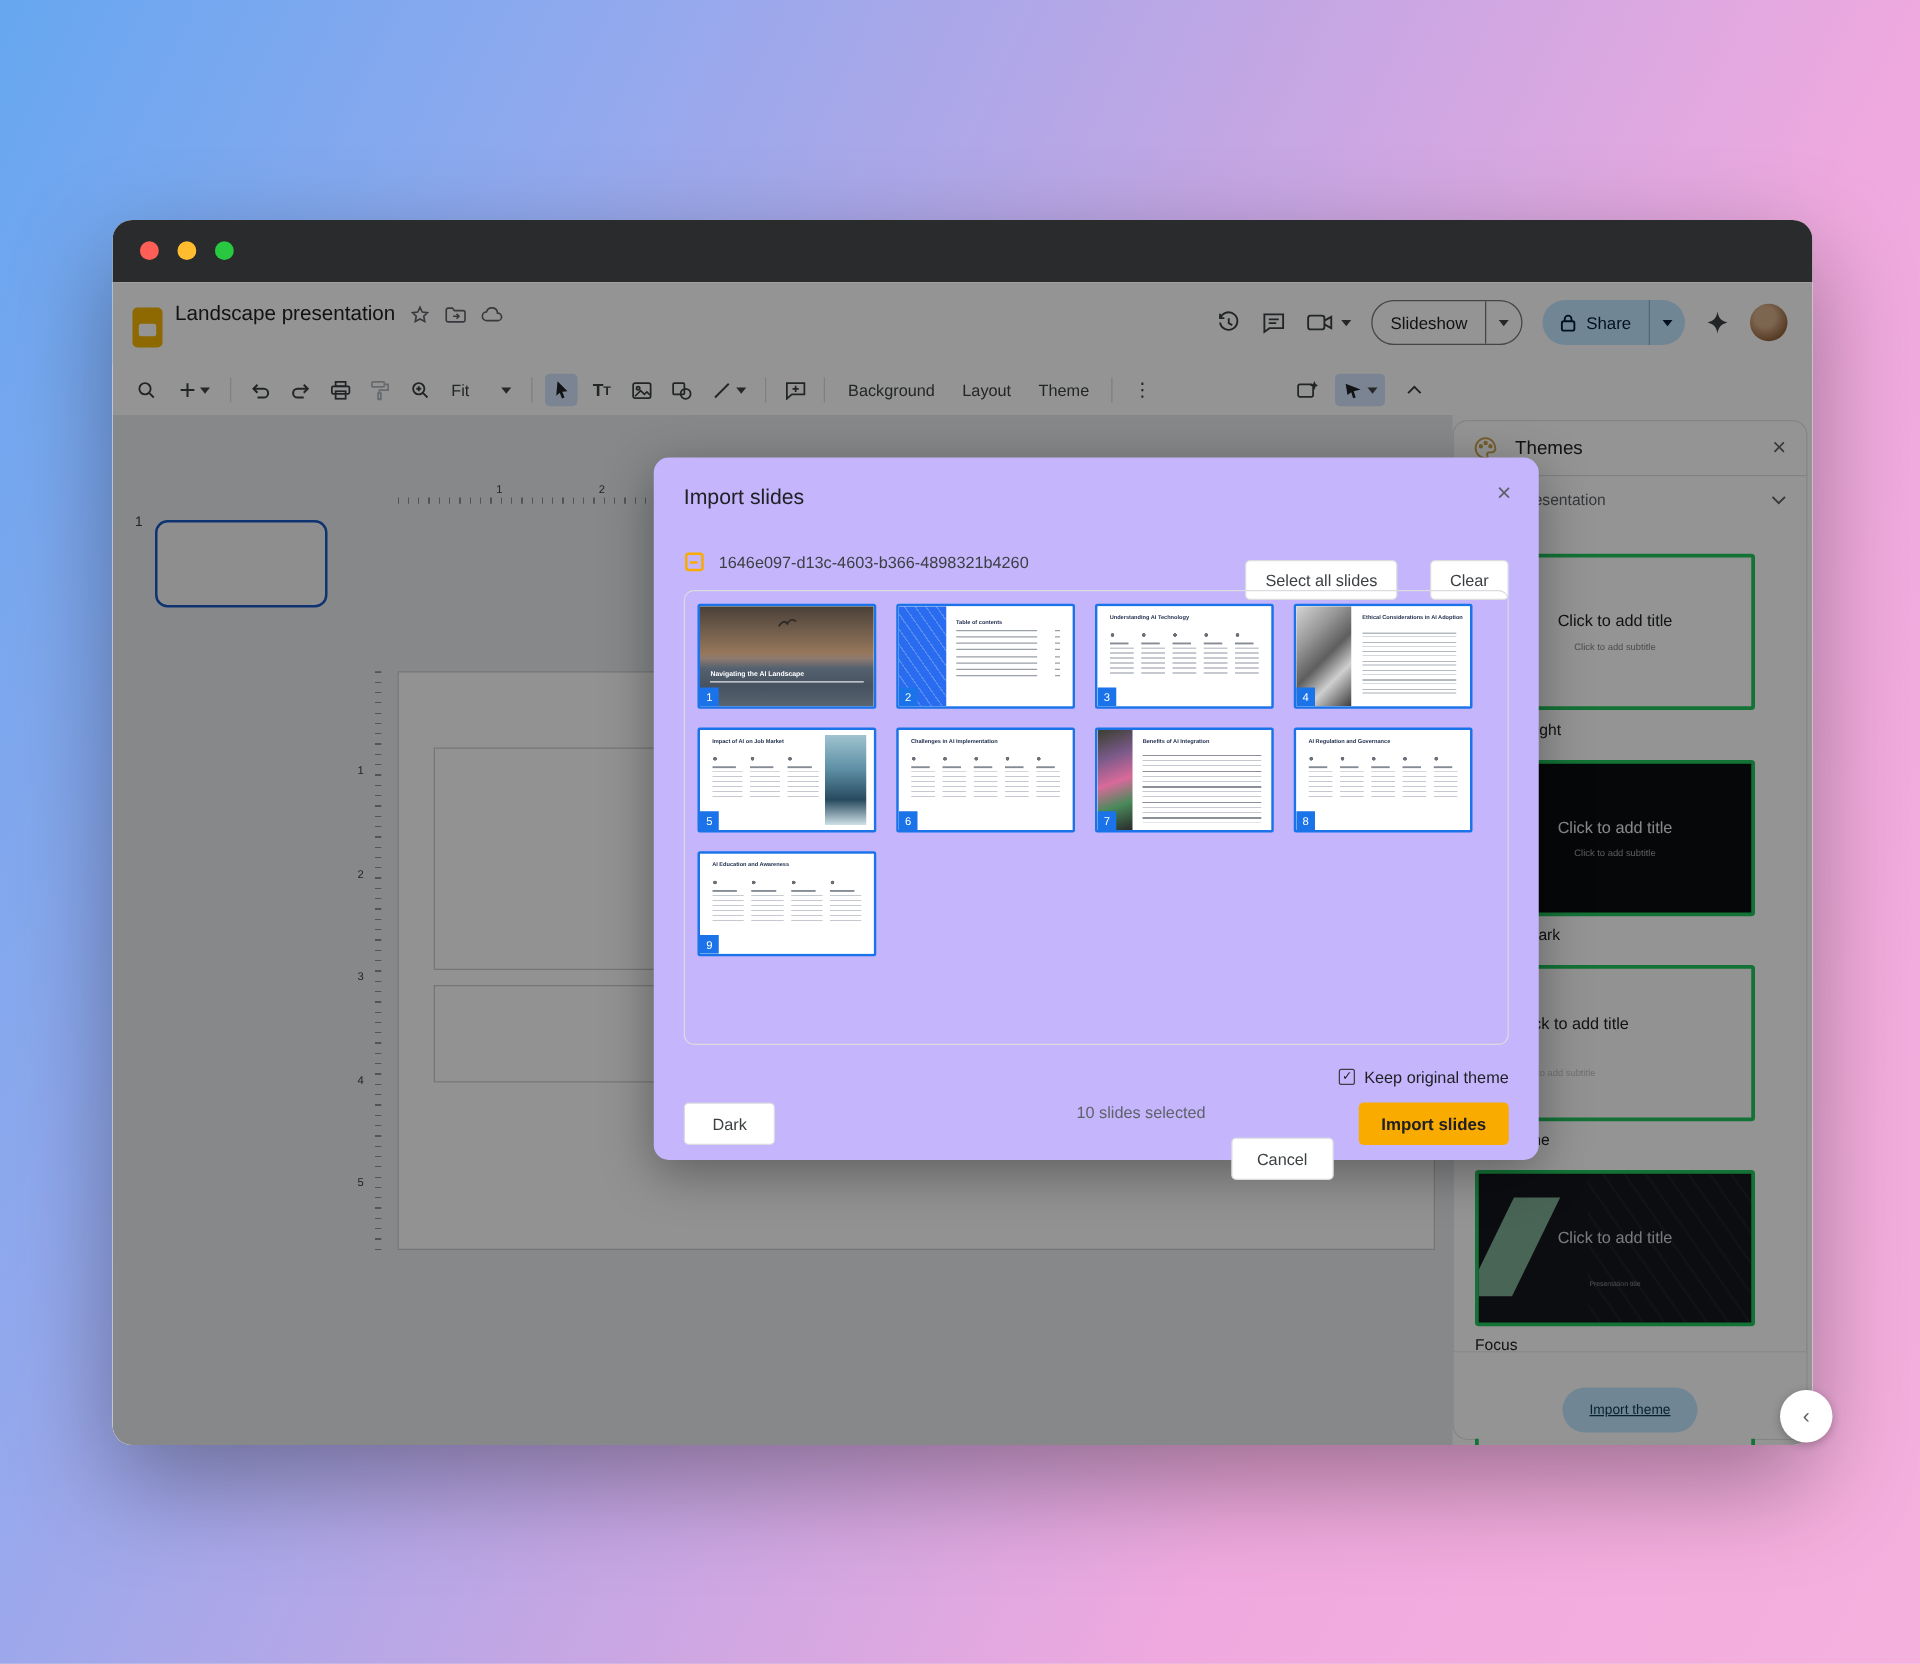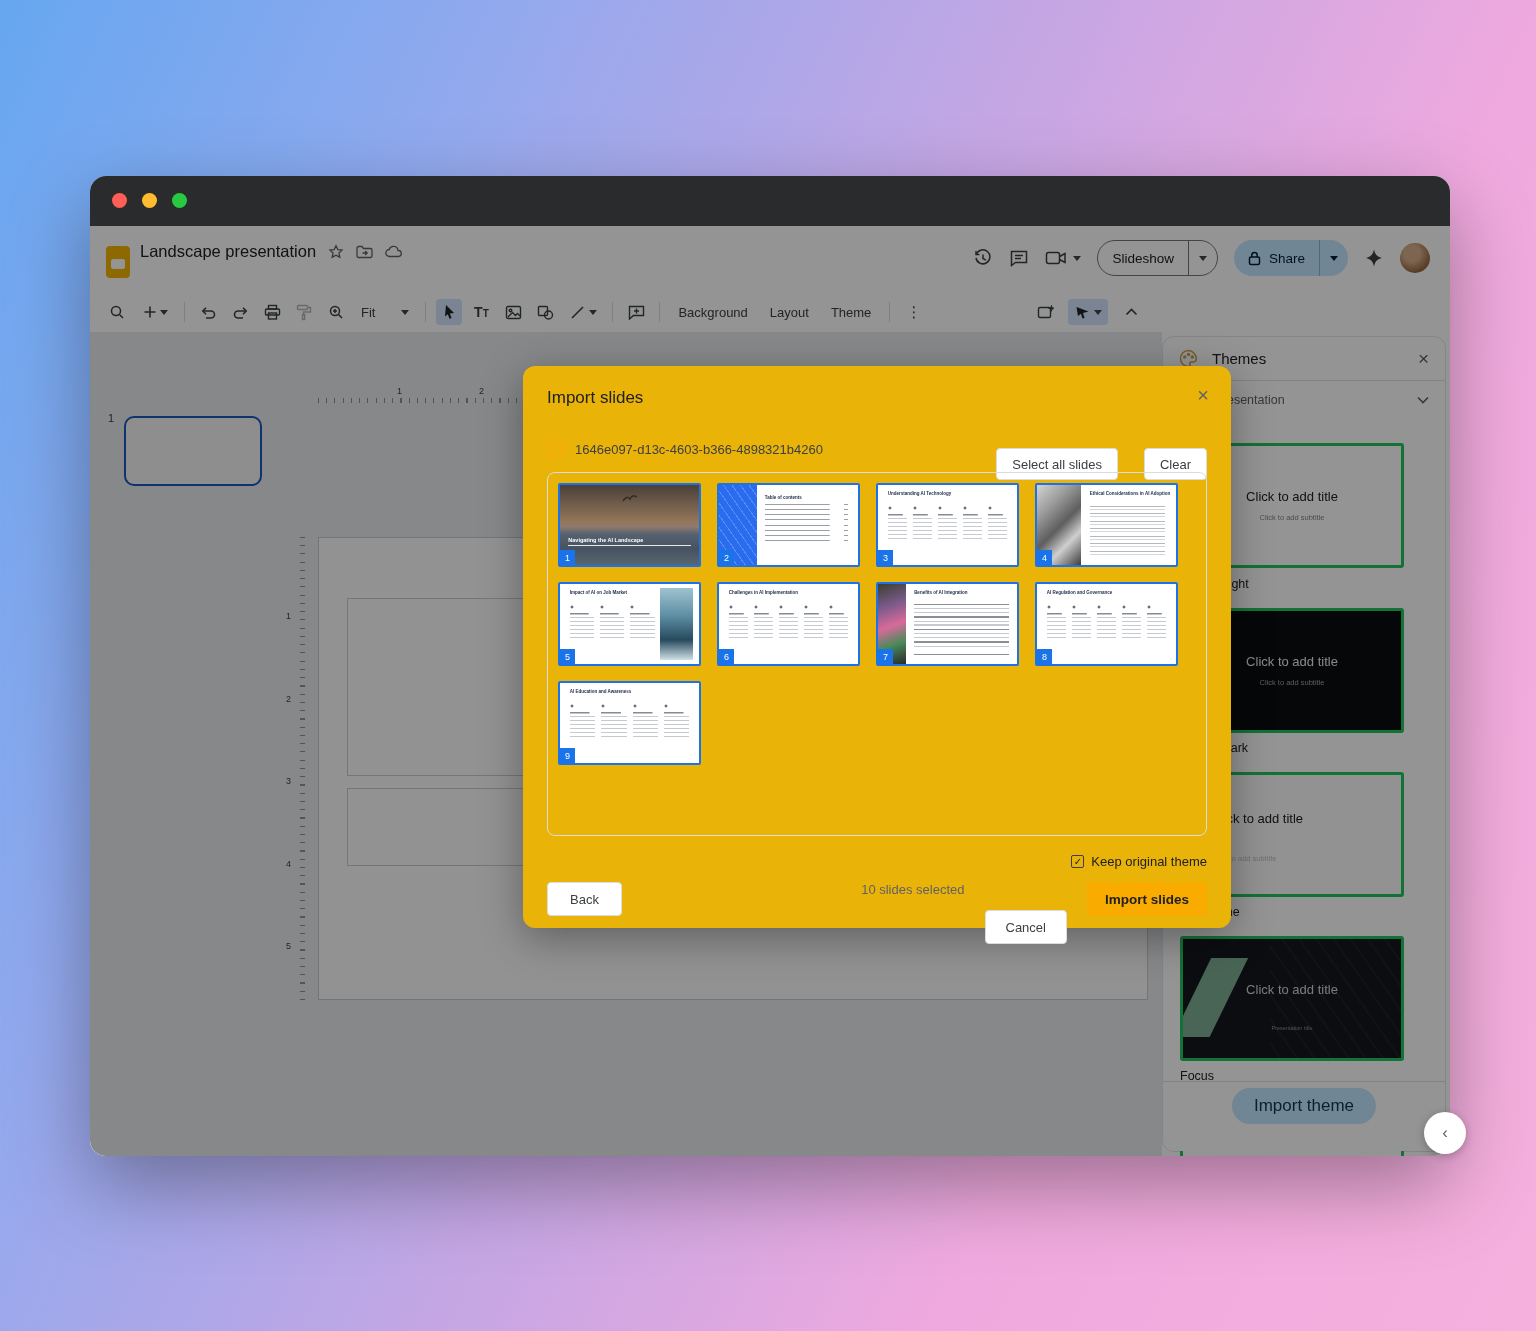--- a/index.html
+++ b/index.html
@@ -67,25 +67,25 @@
   .tc-stream { background:#fbfbfb; } .tc-stream .tc-title { text-align:left; left:13%; right:auto; top:30%; font-weight:500; }
   .tc-stream .tc-sub { text-align:left; left:13%; top:66%; color:#c0c3c7; }
   .tc-focus { background:#14171e; }
   .tc-focus::before { content:""; position:absolute; left:4%; top:16%; width:17%; height:66%; background:#7fae93; transform:skewX(-26deg); }
   .tc-focus::after { content:""; position:absolute; right:-10%; top:-30%; width:70%; height:160%; background:repeating-linear-gradient(55deg,rgba(255,255,255,.04) 0 2px,transparent 2px 14px); }
   .tc-focus .tc-title { color:#d2d4d7; } .tc-focus .tc-sub { color:#8f9296; font-size:5.5px; top:72%; }
   .tc-shift { background:#fff; }
   .tc-shift::before { content:""; position:absolute; left:4%; right:4%; top:10px; height:5px; background:linear-gradient(90deg,#2230c8 0 55%,#14151a 55% 100%); }
   .tc-shift::after { content:""; position:absolute; left:18%; top:6px; width:60px; height:14px; background:repeating-linear-gradient(55deg,#2230c8 0 2px,transparent 2px 7px); }
   .themes-footer { position:absolute; left:0; right:0; bottom:0; height:70px; background:#fff; border-top:1px solid #e0e1e3; border-radius:0 0 12px 12px; display:flex; justify-content:center; }
-  .import-theme-btn { margin-top:6px; height:36px; padding:0 22px; border-radius:18px; background:#c2e7ff; color:#0b3954; font-size:17px; font-weight:500; display:flex; align-items:center; }
+  .import-theme-btn { margin-top:28px; height:36px; padding:0 22px; border-radius:18px; background:#c2e7ff; color:#0b3954; font-size:11px; font-weight:500; display:flex; align-items:center;text-decoration:underline; }
 
   
   .scrim { position:absolute; left:0; top:0; right:0; bottom:0; background:rgba(0,0,0,.42); z-index:40; }
-  .dialog { position:absolute; left:433px; top:190px; width:708px; height:562px; background:#eab308; border-radius:12px; z-index:60; box-shadow:0 10px 40px rgba(0,0,0,.35); }
+  .dialog { position:absolute; left:433px; top:190px; width:708px; height:562px; background:#c4b5fd; border-radius:12px; z-index:60; box-shadow:0 10px 40px rgba(0,0,0,.35); }
   .dlg-title { position:absolute; left:24px; top:22px; font-size:17px; color:#202124; }
   .dlg-x { position:absolute; right:22px; top:18px; font-size:20px; color:#5f6368; }
   .file-row { position:absolute; left:25px; top:76px; display:flex; align-items:center; gap:12px; }
   .file-icn { width:15px; height:15px; border:2px solid #f9ab00; border-radius:3px; position:relative; }
   .file-icn::after { content:""; position:absolute; left:2px; top:5px; width:6px; height:2px; background:#f9ab00; }
   .file-id { font-size:13px; color:#3c4043; }
   .btn { border:1px solid #dadce0; background:#fff; border-radius:4px; height:32px; padding:0 15px; font-size:13px; color:#3c4043; font-weight:500; display:inline-flex; align-items:center; }
   .top-btns { position:absolute; right:24px; top:82px; display:flex; gap:26px; }
   .grid-box { position:absolute; left:24px; right:24px; top:106px; height:364px; border:1px solid #dadce0; border-radius:8px; padding:10px; }
   .sgrid { display:grid; grid-template-columns:repeat(4,143px); grid-auto-rows:84px; column-gap:16px; row-gap:15px; }
@@ -519,21 +519,21 @@
         </div>
       </div>
     </div>
 
     <div class="chk-row">
       <span class="chk">✓</span>
       <span class="chk-lbl">Keep original theme</span>
     </div>
 
     <div class="dlg-footer">
-      <button class="btn back-btn">Back</button>
+      <button class="btn back-btn">Dark</button>
       <div class="foot-right">
         <span class="sel-count">10 slides selected</span>
         <button class="btn cancel-btn">Cancel</button>
         <button class="import-btn">Import slides</button>
       </div>
     </div>
   </div>
 </div>
 
 <div class="collapse-circle">‹</div>

